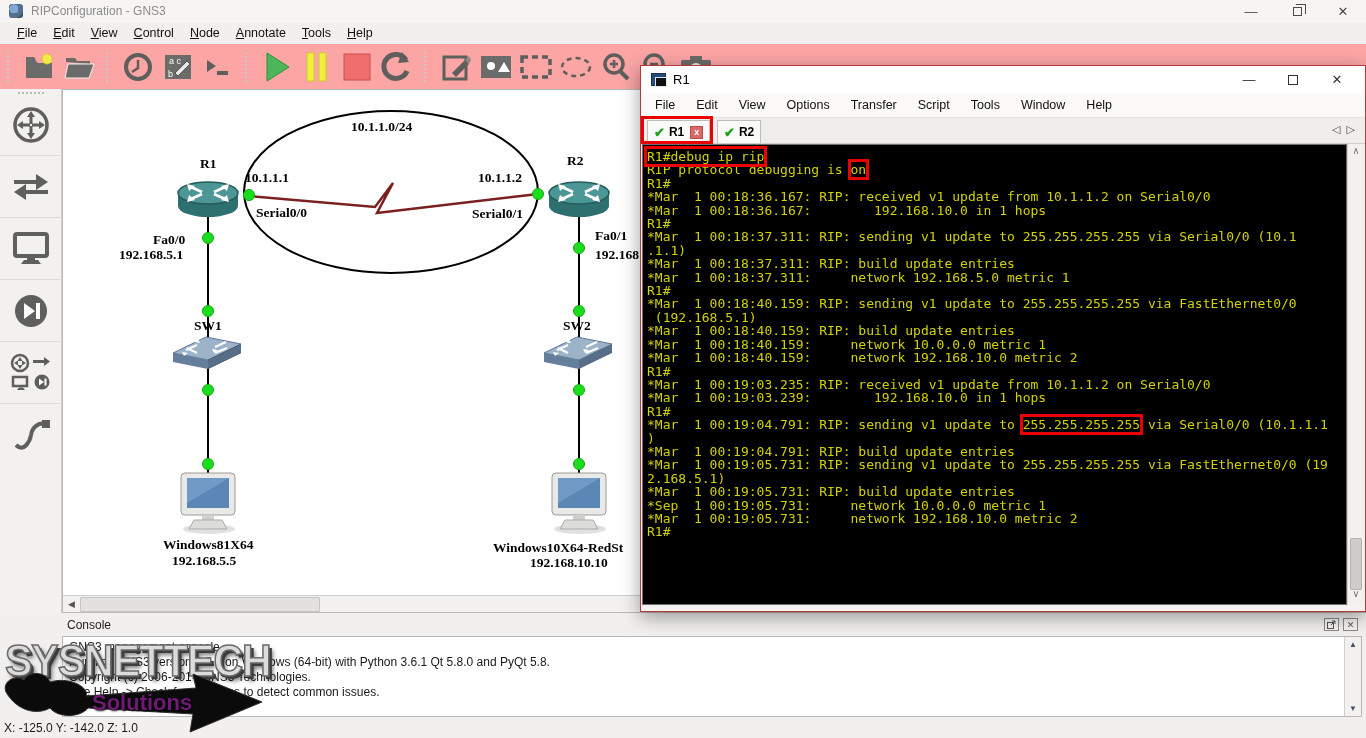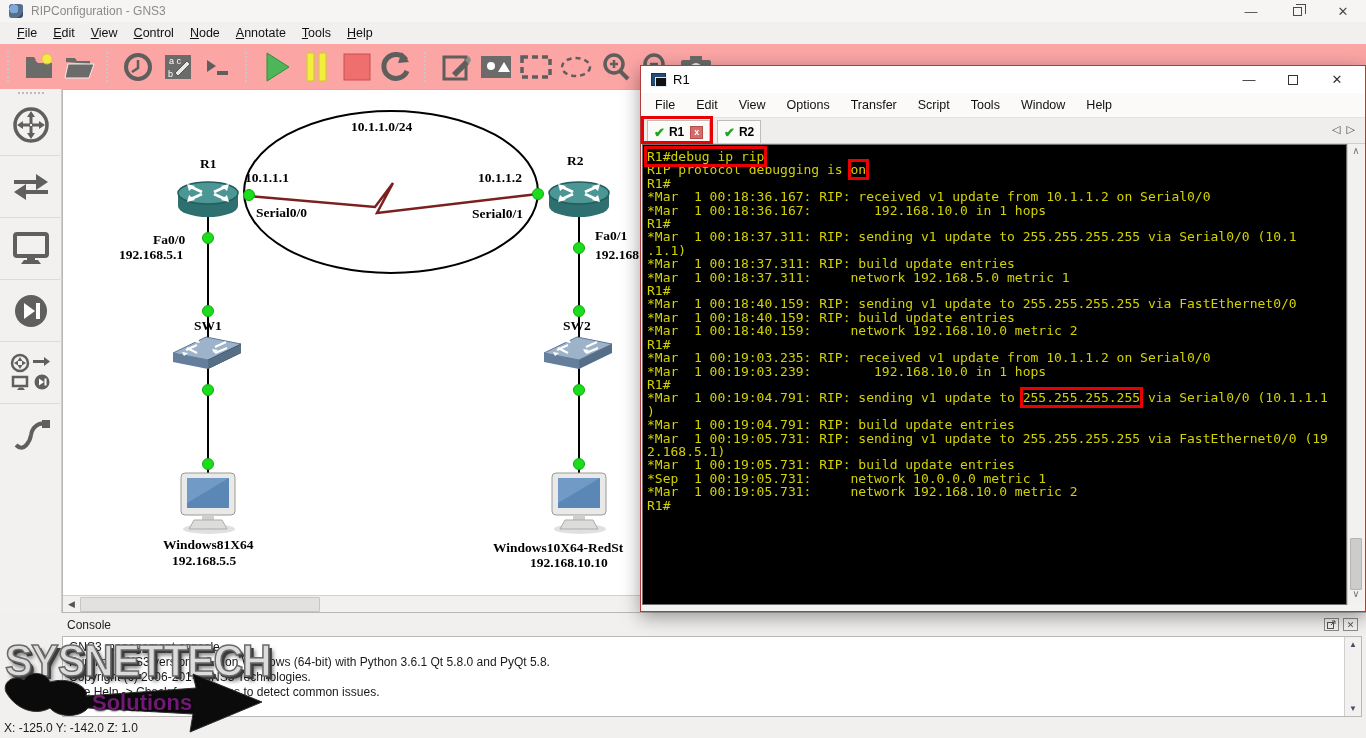--- a/index.html
+++ b/index.html
@@ -444,21 +444,23 @@
         <div class="tline">R1#</div>
         <div class="tline">*Mar  1 00:18:36.167: RIP: received v1 update from 10.1.1.2 on Serial0/0</div>
         <div class="tline">*Mar  1 00:18:36.167:        192.168.10.0 in 1 hops</div>
         <div class="tline">R1#</div>
         <div class="tline">*Mar  1 00:18:37.311: RIP: sending v1 update to 255.255.255.255 via Serial0/0 (10.1</div>
         <div class="tline">.1.1)</div>
         <div class="tline">*Mar  1 00:18:37.311: RIP: build update entries</div>
         <div class="tline">*Mar  1 00:18:37.311:     network 192.168.5.0 metric 1</div>
         <div class="tline">R1#</div>
         <div class="tline">*Mar  1 00:18:40.159: RIP: sending v1 update to 255.255.255.255 via FastEthernet0/0</div>
+        <div class="tline"> (192.168.5.1)</div>
         <div class="tline">*Mar  1 00:18:40.159: RIP: build update entries</div>
+        <div class="tline">*Mar  1 00:18:40.159:     network 10.0.0.0 metric 1</div>
         <div class="tline">*Mar  1 00:18:40.159:     network 192.168.10.0 metric 2</div>
         <div class="tline">R1#</div>
         <div class="tline">*Mar  1 00:19:03.235: RIP: received v1 update from 10.1.1.2 on Serial0/0</div>
         <div class="tline">*Mar  1 00:19:03.239:        192.168.10.0 in 1 hops</div>
         <div class="tline">R1#</div>
         <div class="tline">*Mar  1 00:19:04.791: RIP: sending v1 update to <span class="redbox">255.255.255.255</span> via Serial0/0 (10.1.1.1</div>
         <div class="tline">)</div>
         <div class="tline">*Mar  1 00:19:04.791: RIP: build update entries</div>
         <div class="tline">*Mar  1 00:19:05.731: RIP: sending v1 update to 255.255.255.255 via FastEthernet0/0 (19</div>
         <div class="tline">2.168.5.1)</div>

